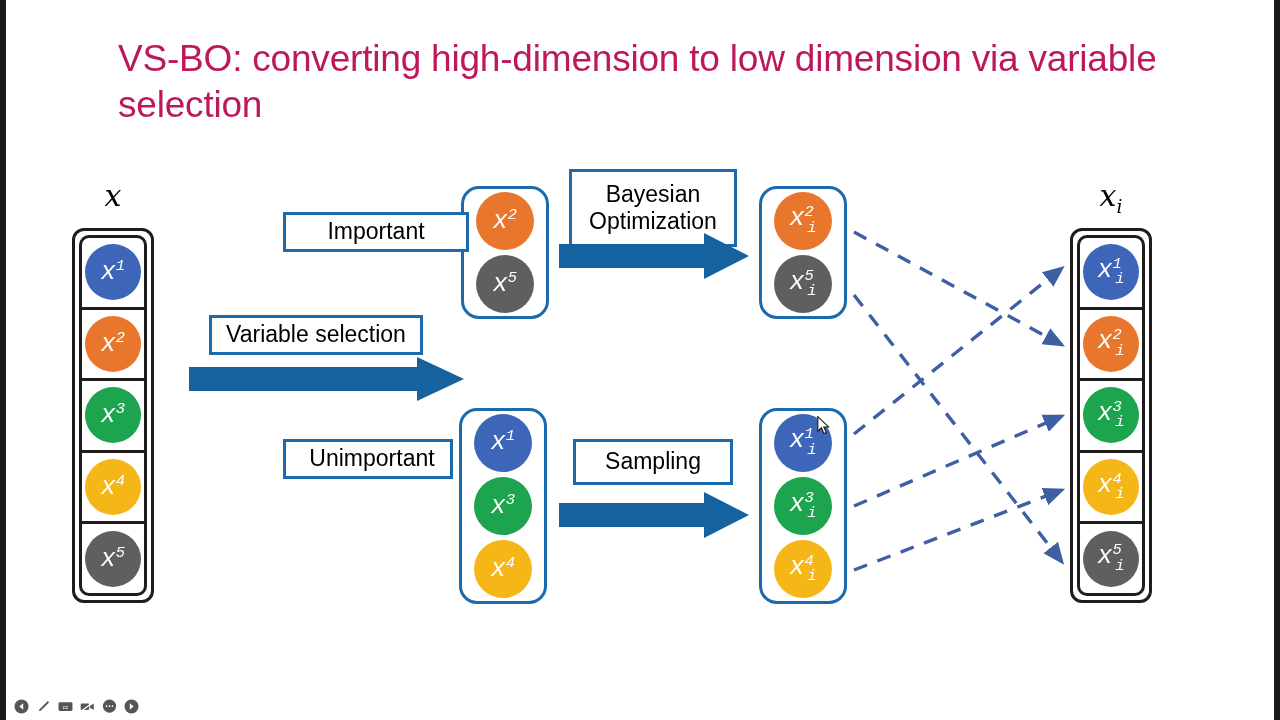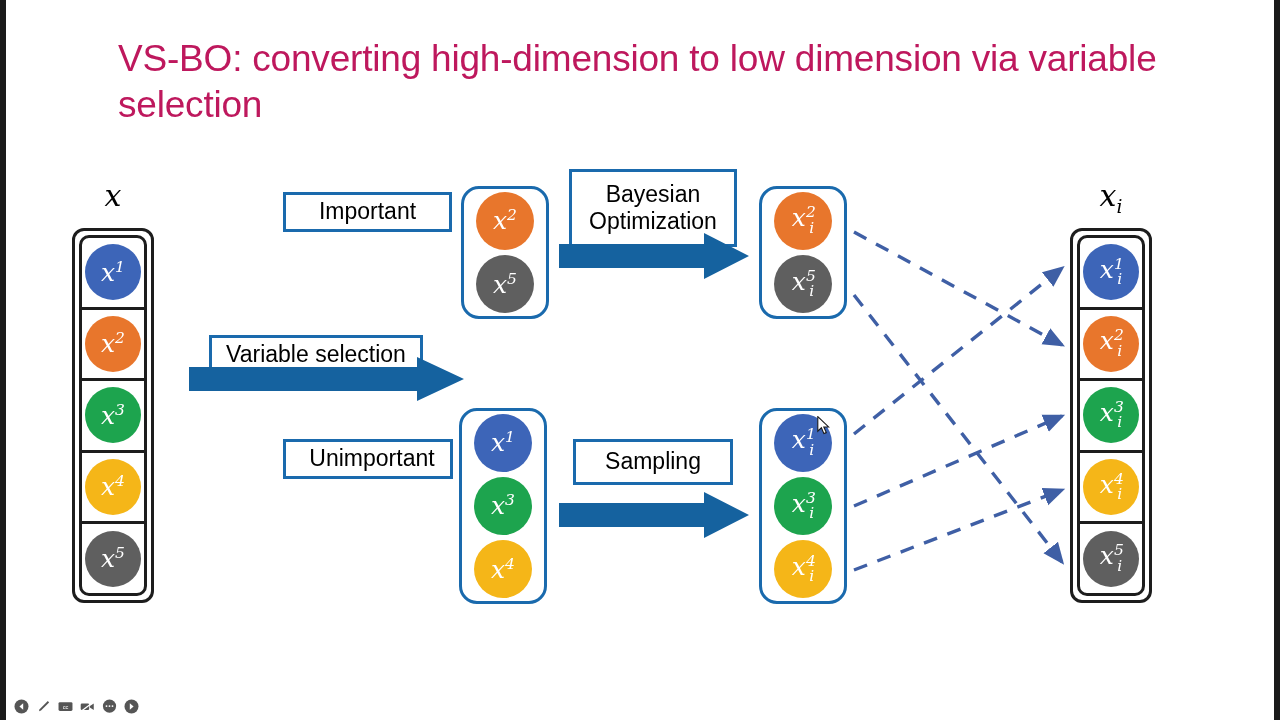--- a/index.html
+++ b/index.html
@@ -108,21 +108,21 @@
   
   .dot {
     border-radius: 50%;
     display: flex;
     align-items: center;
     justify-content: center;
     color: #ffffff;
     font-size: 25px;
     line-height: 1;
   }
-  .dot .mth { color: #fff; }
+  .dot .mth { color: #fff; font-family: Liberation Mono, monospace; }
 
   
   .lbl-box {
     position: absolute;
     border: 3px solid #1a6aad;
     background: #ffffff;
     box-sizing: border-box;
     display: flex;
     align-items: center;
     justify-content: center;
@@ -272,25 +272,25 @@
         <span class="mth" style="font-size: 25px;"><span>x</span><span class="sup">1</span><span class="sub">i</span></span>
       </div>
       <div class="dot" style="width: 58px; height: 58px; background: rgb(29, 164, 78);">
         <span class="mth" style="font-size: 25px;"><span>x</span><span class="sup">3</span><span class="sub">i</span></span>
       </div>
       <div class="dot" style="width: 58px; height: 58px; background: rgb(245, 182, 24);">
         <span class="mth" style="font-size: 25px;"><span>x</span><span class="sup">4</span><span class="sub">i</span></span>
       </div>
     </div>
 
-  <div class="lbl-box" style="left:277px; top:192px; width:169px; height:40px;">
+  <div class="lbl-box" style="left:277px; top:212px; width:186px; height:40px;">
     <span>Important</span>
   </div>
 
-  <div class="lbl-box" style="left:203px; top:315px; width:214px; height:40px;margin-top:20px;">
+  <div class="lbl-box" style="left:203px; top:315px; width:214px; height:40px;">
     <span>Variable selection</span>
   </div>
 
   <div class="lbl-box" style="left:563px; top:142px; width:168px; height:78px; flex-direction:column;margin-top:27px;">
     <span>Bayesian</span>
     <span>Optimization</span>
   </div>
 
   <div class="lbl-box" style="left:277px; top:439px; width:170px; height:40px;padding-left:8px;">
     <span>Unimportant</span>

